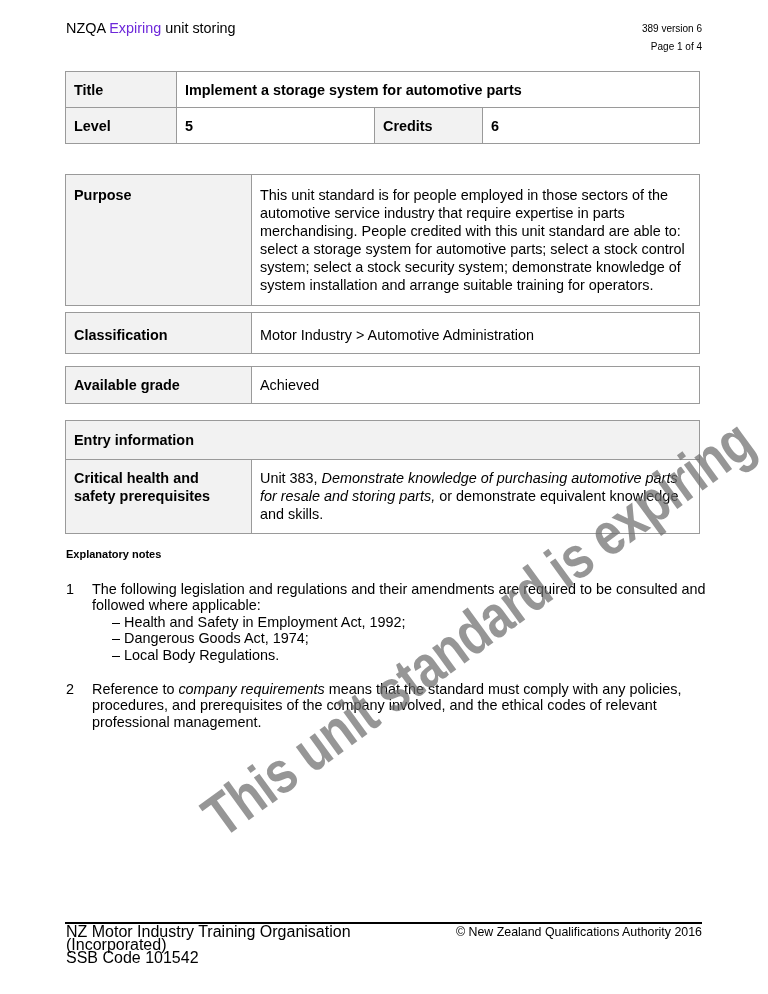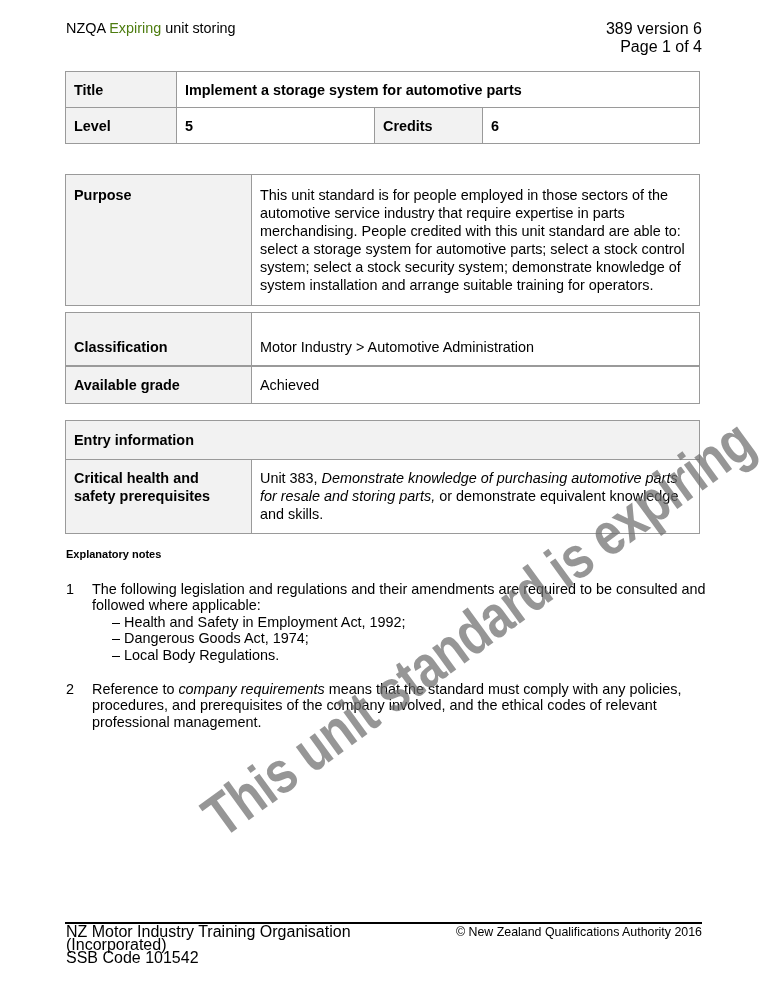--- a/index.html
+++ b/index.html
@@ -1,36 +1,36 @@
 <!DOCTYPE html>
 <html><head>
   <meta charset="utf-8">
   <style>
     html, body { margin: 0; padding: 0; background: #ffffff; }
     body {
       width: 768px; height: 994px; position: relative; overflow: hidden;
       font-family: "Liberation Sans", sans-serif; color: #000; font-size: 14.4px;
     }
     .hdr-left { position: absolute; left: 66px; top: 20px; font-size: 14.4px; }
-    .hdr-left .exp { color: #4d7c0f; }
-    .hdr-right { position: absolute; right: 66px; top: 20px; text-align: right; font-size: 16px; line-height: 18px; margin-left: 36px; }
+    .hdr-left .exp { color: #6d28d9; }
+    .hdr-right { position: absolute; right: 66px; top: 20px; text-align: right; font-size: 10px; line-height: 18px; margin-left: 36px; }
 
     table.box { position: absolute; left: 65px; width: 635px; border-collapse: collapse; }
     table.box td { border: 1px solid #9a9a9a; padding: 0 8px; vertical-align: top; font-size: 14.4px; line-height: 18px; }
     td.lab { background: #f2f2f2; font-weight: bold; }
 
     #t-title { top: 71px; }
     #t-title tr { height: 36px; }
     #t-title td { vertical-align: middle; }
 
     #t-purpose { top: 160px; margin-top: 14px; }
     #t-purpose td { padding-top: 11px; padding-bottom: 11px; }
 
     #t-class { top: 312px; }
-    #t-class td { height: 36px; vertical-align: middle; padding-top: 16px; padding-bottom: 0; }
+    #t-class td { height: 36px; vertical-align: middle; padding-top: 4px; padding-bottom: 0; }
 
     #t-grade { top: 366px; }
     #t-grade td { height: 36px; vertical-align: middle; }
 
     #t-entry { top: 420px; }
     #t-entry td.head { height: 38px; vertical-align: middle; }
     #t-entry td.body { padding-top: 9px; padding-bottom: 10px; }
 
     .notes-h { position: absolute; left: 66px; top: 548px; font-weight: bold; font-size: 11px; }
     .note { position: absolute; left: 66px; width: 640px; font-size: 14.4px; line-height: 16.4px; }

